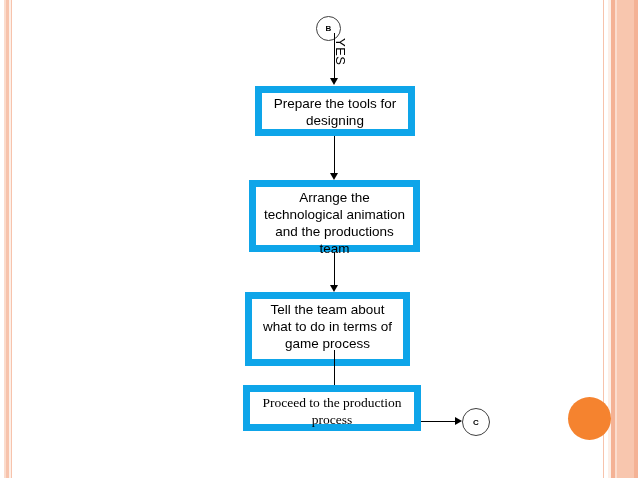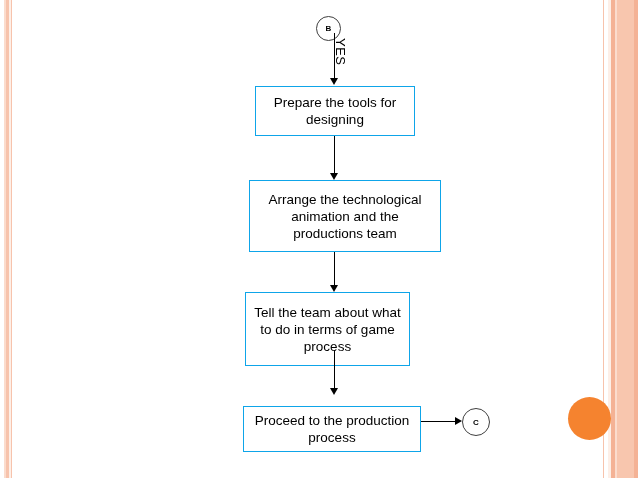--- a/index.html
+++ b/index.html
@@ -22,28 +22,27 @@
   .stripe {
     position: absolute;
     top: 0;
     height: 478px;
   }
 
   
   .node-box {
     position: absolute;
     box-sizing: border-box;
-    border: 1px solid #0ea5e9;
+    border: 7px solid #0ea5e9;
     background: #ffffff;
     color: #000000;
     font-size: 13.5px;
     line-height: 17px;
     text-align: center;
     display: flex;
-    align-items: center;
     justify-content: center;
     padding: 2px 6px;
   }
   .connector-circle {
     position: absolute;
     box-sizing: border-box;
     border: 1px solid #3f3f3f;
     border-radius: 50%;
     background: #ffffff;
     color: #000000;
@@ -120,35 +119,35 @@
   <div class="arrow-head-down" style="left:330px; top:78px;"></div>
   <div class="edge-label" style="left:348px; top:38px;">YES</div>
 
   <div class="node-box" style="left:255px; top:86px; width:160px; height:50px;">
     <span>Prepare the tools for designing</span>
   </div>
 
   <div class="arrow-v" style="left:334px; top:136px; height:38px;"></div>
   <div class="arrow-head-down" style="left:330px; top:173px;"></div>
 
-  <div class="node-box" style="left:249px; top:180px; width:192px; height:72px;">
+  <div class="node-box" style="left:249px; top:180px; width:171px; height:72px;">
     <span>Arrange the technological animation and the productions team</span>
   </div>
 
   <div class="arrow-v" style="left:334px; top:252px; height:33px;"></div>
   <div class="arrow-head-down" style="left:330px; top:285px;"></div>
 
   <div class="node-box" style="left:245px; top:292px; width:165px; height:74px;">
     <span>Tell the team about what to do in terms of game process</span>
   </div>
 
   <div class="arrow-v" style="left:334px; top:350px; height:38px;"></div>
   <div class="arrow-head-down" style="left:330px; top:388px;"></div>
 
-  <div class="node-box" style="left:243px; top:406px; width:178px; height:46px;">
+  <div class="node-box" style="left:243px; top:385px; width:178px; height:46px;font-family:Liberation Serif, serif;">
     <span>Proceed to the production process</span>
   </div>
 
   <div class="arrow-h" style="left:421px; top:421px; width:36px;"></div>
   <div class="arrow-head-right" style="left:455px; top:417px;"></div>
 
   <div class="connector-circle" style="left:462px; top:408px; width:28px; height:28px;">
     <span>C</span>
   </div>
 

